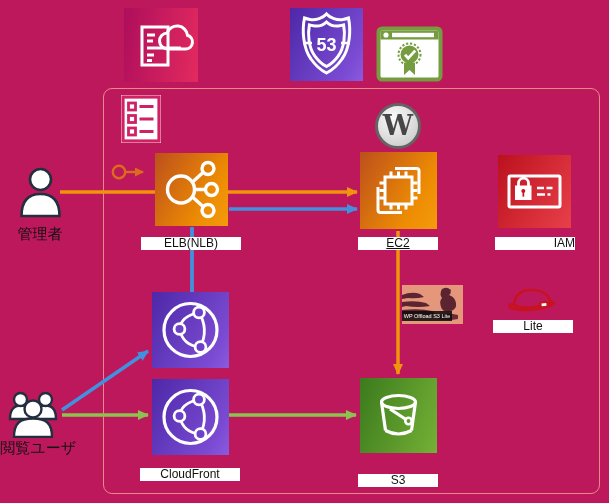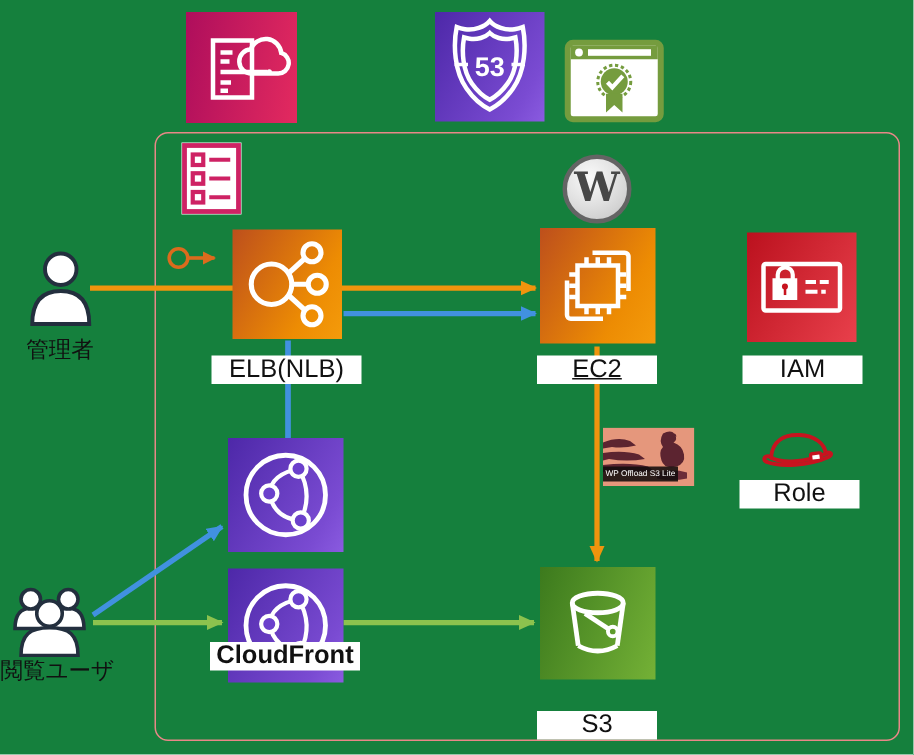--- a/index.html
+++ b/index.html
@@ -1,33 +1,33 @@
 <!DOCTYPE html>
 <html><head>
 <meta charset="utf-8">
 <style>
   html,body{margin:0;padding:0;background:#fff;}
   #canvas{
-    position:relative;width:609px;height:503px;background:#15803d;overflow:hidden;
+    position:relative;width:609px;height:503px;background:#be185d;overflow:hidden;
     font-family:"Liberation Sans","DejaVu Sans",sans-serif;
   }
   .abs{position:absolute;}
   
   #boundary{left:103px;top:88px;width:495px;height:404px;border:1.5px solid #E88888;border-radius:9px;z-index:1;}
   
   #connectors{left:0;top:0;width:609px;height:503px;z-index:2;}
   
   .tile{z-index:3;display:flex;align-items:center;justify-content:center;}
   .grad-orange{background:linear-gradient(120deg,#BD4F1C 0%,#ED8C03 70%,#F49B0B 100%);}
   .grad-purple{background:linear-gradient(120deg,#4D28A8 0%,#7A4BD2 80%,#8A5BE0 100%);}
   .grad-pink{background:linear-gradient(100deg,#AE0E5C 0%,#E32A5F 100%);}
   .grad-red{background:linear-gradient(120deg,#BB111E 0%,#E8404B 100%);}
   .grad-green{background:linear-gradient(110deg,#3C7A1D 0%,#74B136 100%);}
   
-  .node-label{z-index:4;text-align:center;font-size:17px;color:#111;background:#fff;line-height:1.1;}
+  .node-label{z-index:4;text-align:center;font-size:12px;color:#111;background:#fff;line-height:1.1;}
   .jp-label{z-index:4;text-align:center;font-size:15px;color:#111;line-height:1.1;}
   
   #wordpress{left:375px;top:103px;width:46px;height:46px;border-radius:50%;
     background:radial-gradient(circle at 38% 30%,#fafafa 0%,#e3e3e3 45%,#c3c3c3 100%);
     border:3px solid #646464;box-sizing:border-box;z-index:3;
     display:flex;align-items:center;justify-content:center;}
   #wordpress .w-letter{font-family:"DejaVu Serif","Liberation Serif",serif;font-weight:bold;font-size:27px;color:#474747;margin-top:-2px;}
   
   #wp-offload{left:402px;top:285px;width:61px;height:39px;z-index:3;overflow:hidden;}
   #wp-offload .caption{position:absolute;left:0;bottom:3px;width:50px;height:10px;background:rgba(18,13,13,0.88);
@@ -154,21 +154,21 @@
       <path d="M20.5,31 v-2.8 a5,5 0 0 1 10,0 V31" stroke="#fff" stroke-width="2.8" fill="none"></path>
       <rect x="17" y="30.5" width="16.5" height="14.5" fill="#fff"></rect>
       <circle cx="25.3" cy="36" r="2" fill="#C7131F"></circle>
       <rect x="24.5" y="37.5" width="1.7" height="4.2" fill="#C7131F"></rect>
       <g stroke="#fff" stroke-width="2.6" fill="none">
         <path d="M39,33 h7 M48.5,33 h6"></path>
         <path d="M39,39.5 h8 M49.5,39.5 h3"></path>
       </g>
     </svg>
   </div>
-  <div class="abs node-label" style="left:495px;top:237px;width:80px;">IAM</div>
+  <div class="abs node-label" style="left:495px;top:237px;width:80px;text-align:right;">IAM</div>
 
   <div id="wp-offload" class="abs">
     <svg width="61" height="39" viewBox="0 0 61 39">
       <rect x="0" y="0" width="61" height="39" fill="#E5977C"></rect>
       <path d="M0,10 Q10,6 18,9 L22,12 Q14,14 6,13 L0,14 Z" fill="#5C2430"></path>
       <path d="M0,17 Q14,15 24,18 L28,21 Q16,23 4,21 L0,22 Z" fill="#5C2430"></path>
       <path d="M0,25 Q18,23 30,26 L34,29 Q18,31 2,29 L0,30 Z" fill="#5C2430"></path>
       <path d="M40,4 q6,-3 8,1 q2,3 -1,5 q6,2 7,8 q1,6 -5,8 q-8,2 -10,-4 q-2,-6 1,-9 q-3,-4 0,-9 z" fill="#5C2430"></path>
       <path d="M46,6 q2,-4 3,0 z" fill="#5C2430"></path>
       <path d="M36,30 q10,-3 20,0 l0,4 q-10,2 -20,0 z" fill="#6B2C38"></path>
@@ -180,21 +180,21 @@
     <svg width="52" height="30" viewBox="0 0 52 30">
       <g stroke="#C7131F" stroke-width="2.6" fill="none" stroke-linecap="round">
         <path d="M8,21 C9,9.5 17,5.5 27,6 C37,6.5 44,11.5 44.5,18.5"></path>
         <path d="M8,21 C16,25.5 31,24 44.5,18.5"></path>
         <path d="M5,23.8 C2.8,23 3,20.5 5.8,20.2 C6.8,20.1 7.6,20.5 8,21"></path>
         <path d="M5,23.8 C14,27.5 33,26.5 46,20.8 C49,19.4 48.6,17.2 45.6,17.8"></path>
       </g>
       <rect x="34.5" y="18.2" width="7" height="5" rx="1.2" fill="#fff" stroke="#C7131F" stroke-width="2.2" transform="rotate(-7 38 20.7)"></rect>
     </svg>
   </div>
-  <div class="abs node-label" style="left:493px;top:320px;width:80px;">Role</div>
+  <div class="abs node-label" style="left:493px;top:320px;width:80px;">Lite</div>
 
   <div class="abs tile grad-purple" style="left:152px;top:292px;width:77px;height:76px;">
     <svg width="77" height="76" viewBox="0 0 77 76">
       <circle cx="38.5" cy="38" r="26.5" stroke="#fff" stroke-width="3.2" fill="none"></circle>
       <g stroke="#fff" stroke-width="2.8" fill="none">
         <path d="M47,20.5 Q29,24 27.5,37"></path>
         <path d="M27.5,37 Q31,54 48.5,55"></path>
         <path d="M48.5,55 Q57,37 47,20.5"></path>
       </g>
       <circle cx="47" cy="20.5" r="5.4" fill="#6B40CC" stroke="#fff" stroke-width="2.8"></circle>
@@ -209,21 +209,21 @@
       <g stroke="#fff" stroke-width="2.8" fill="none">
         <path d="M47,20.5 Q29,24 27.5,37"></path>
         <path d="M27.5,37 Q31,54 48.5,55"></path>
         <path d="M48.5,55 Q57,37 47,20.5"></path>
       </g>
       <circle cx="47" cy="20.5" r="5.4" fill="#6B40CC" stroke="#fff" stroke-width="2.8"></circle>
       <circle cx="27.5" cy="37" r="5.4" fill="#6B40CC" stroke="#fff" stroke-width="2.8"></circle>
       <circle cx="48.5" cy="55" r="5.4" fill="#6B40CC" stroke="#fff" stroke-width="2.8"></circle>
     </svg>
   </div>
-  <div class="abs node-label" style="left:140px;top:428px;width:100px;font-weight:bold;">CloudFront</div>
+  <div class="abs node-label" style="left:140px;top:468px;width:100px;">CloudFront</div>
 
   <div class="abs tile grad-green" style="left:360px;top:378px;width:77px;height:75px;">
     <svg width="77" height="75" viewBox="0 0 77 75">
       <g stroke="#fff" stroke-width="3.2" fill="none">
         <ellipse cx="38.5" cy="24" rx="17" ry="6.5"></ellipse>
         <path d="M21.5,24 L25.5,52.5"></path>
         <path d="M55.5,24 L51.5,52.5"></path>
         <path d="M25.5,52.5 Q38.5,59.5 51.5,52.5"></path>
         <path d="M30,31 L46,41.5"></path>
         <circle cx="48.5" cy="43" r="3.2" stroke-width="2.6"></circle>

